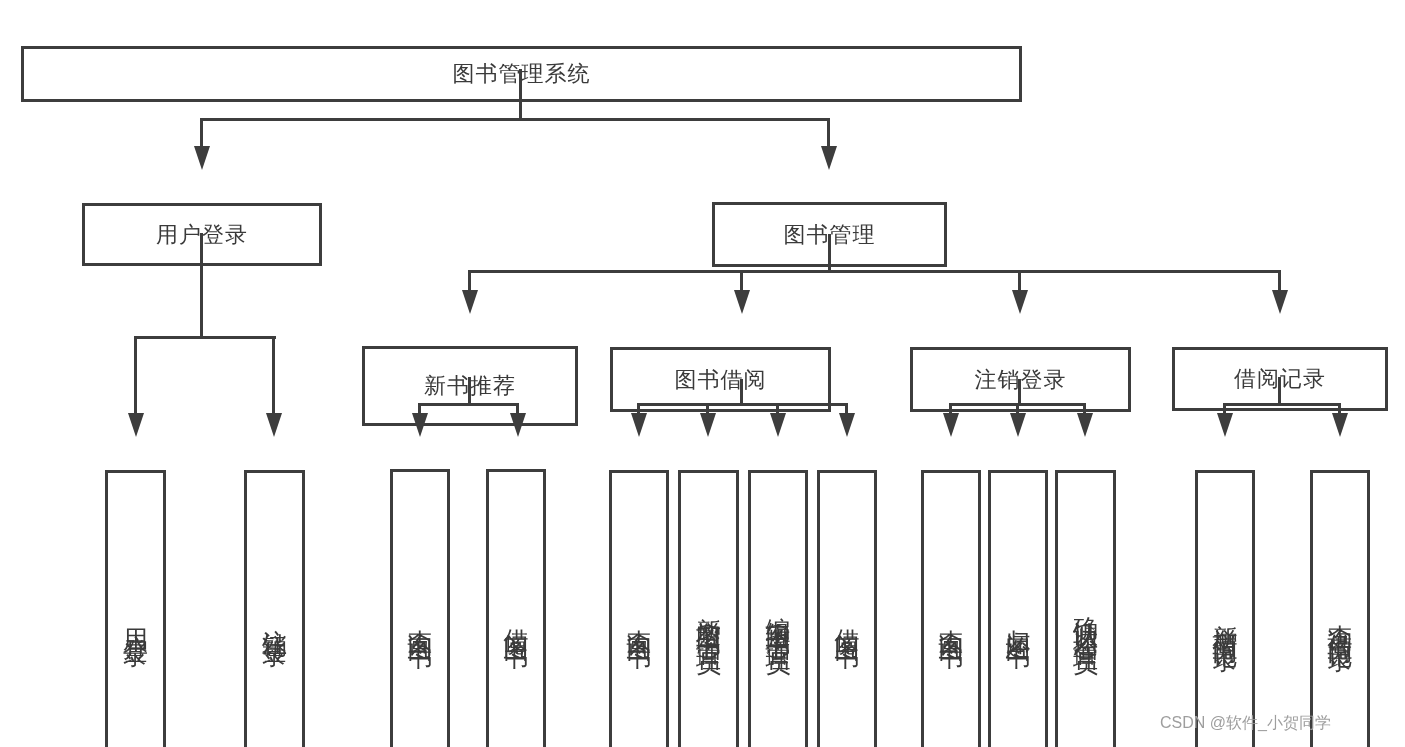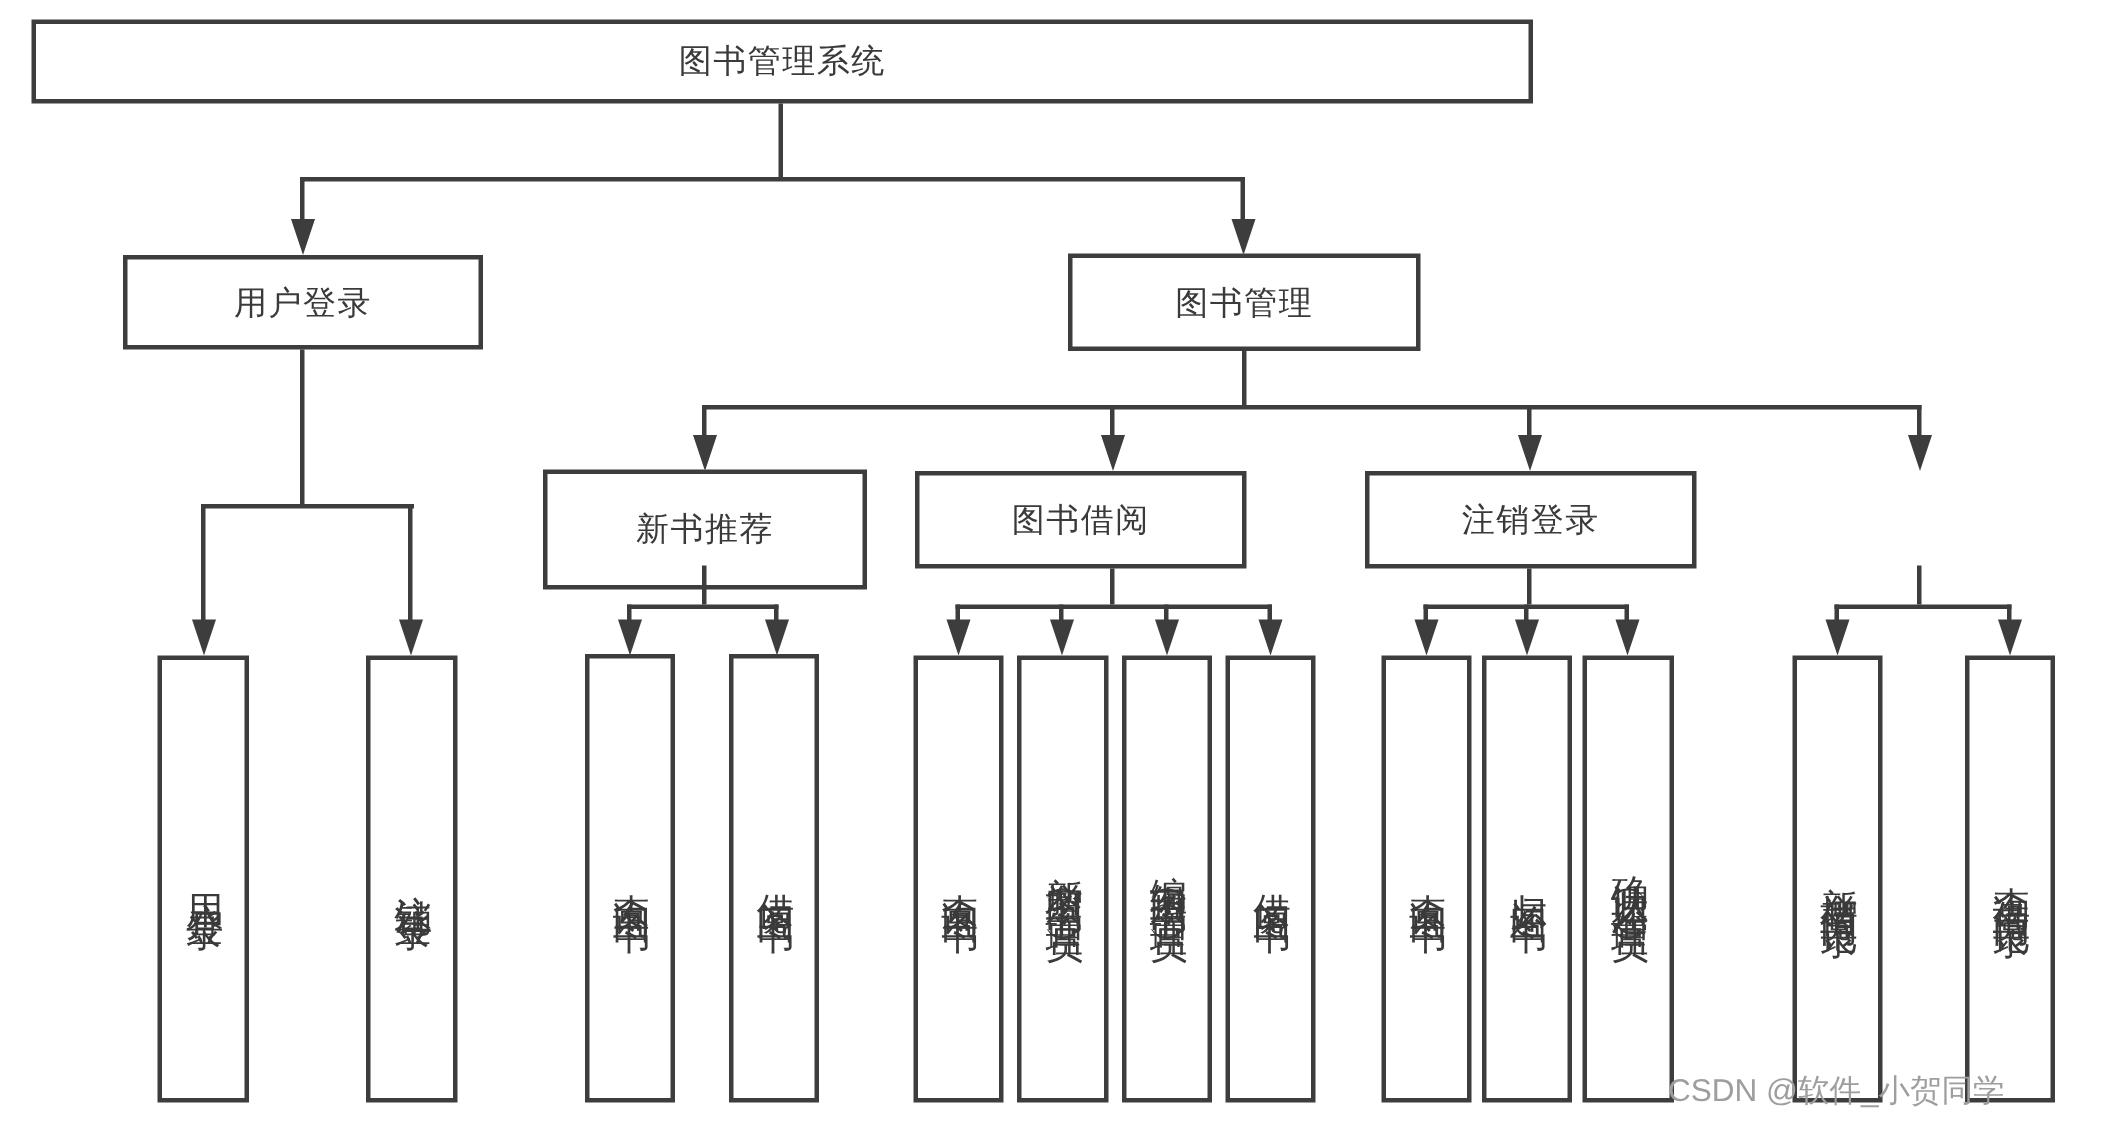--- a/index.html
+++ b/index.html
@@ -13,20 +13,21 @@
     color: #3a3a3a;
   }
   .box {
     position: absolute;
     background: #ffffff;
     border: 3px solid #3d3d3d;
     box-sizing: border-box;
     display: flex;
     align-items: center;
     justify-content: center;
+    margin-top: 33px;
   }
   .hlabel { font-size: 22px; letter-spacing: 1px; white-space: nowrap; }
   .leaf .vtext {
     writing-mode: vertical-lr;
     text-orientation: mixed;
     font-size: 25px;
     line-height: 1.08;
     letter-spacing: 5px;
     white-space: nowrap;
   }
@@ -39,23 +40,23 @@
   .arrowhead {
     position: absolute;
     width: 0;
     height: 0;
     border-left: 8px solid transparent;
     border-right: 8px solid transparent;
     border-top: 24px solid #3d3d3d;
   }
   .watermark {
     position: absolute;
-    left: 1112px;
+    left: 1160px;
     top: 713px;
-    font-size: 21px;
+    font-size: 16px;
     color: #9e9e9e;
     white-space: nowrap;
   }
 </style>
 </head>
 <body>
 
 <div class="canvas">
 
   <div class="box" style="left:21px;top:13px;width:1001px;height:56px">
@@ -95,20 +96,23 @@
   <div class="arrowhead" style="left:1272px;top:290px"></div>
 
   <div class="box" style="left:362px;top:313px;width:216px;height:80px">
     <span class="hlabel">新书推荐</span>
   </div>
   <div class="box" style="left:610px;top:314px;width:221px;height:65px">
     <span class="hlabel">图书借阅</span>
   </div>
   <div class="box" style="left:910px;top:314px;width:221px;height:65px">
     <span class="hlabel">注销登录</span>
+  </div>
+  <div class="box" style="left:1172px;top:314px;width:216px;height:64px">
+    <span class="hlabel">借阅记录</span>
   </div>
 
   <div class="vline" style="left:468px;top:377px;height:26px"></div>
   <div class="hline" style="left:418px;top:403px;width:101px"></div>
   <div class="vline" style="left:418px;top:403px;height:12px"></div>
   <div class="arrowhead" style="left:412px;top:413px"></div>
   <div class="vline" style="left:516px;top:403px;height:12px"></div>
   <div class="arrowhead" style="left:510px;top:413px"></div>
 
   <div class="vline" style="left:740px;top:379px;height:24px"></div>

